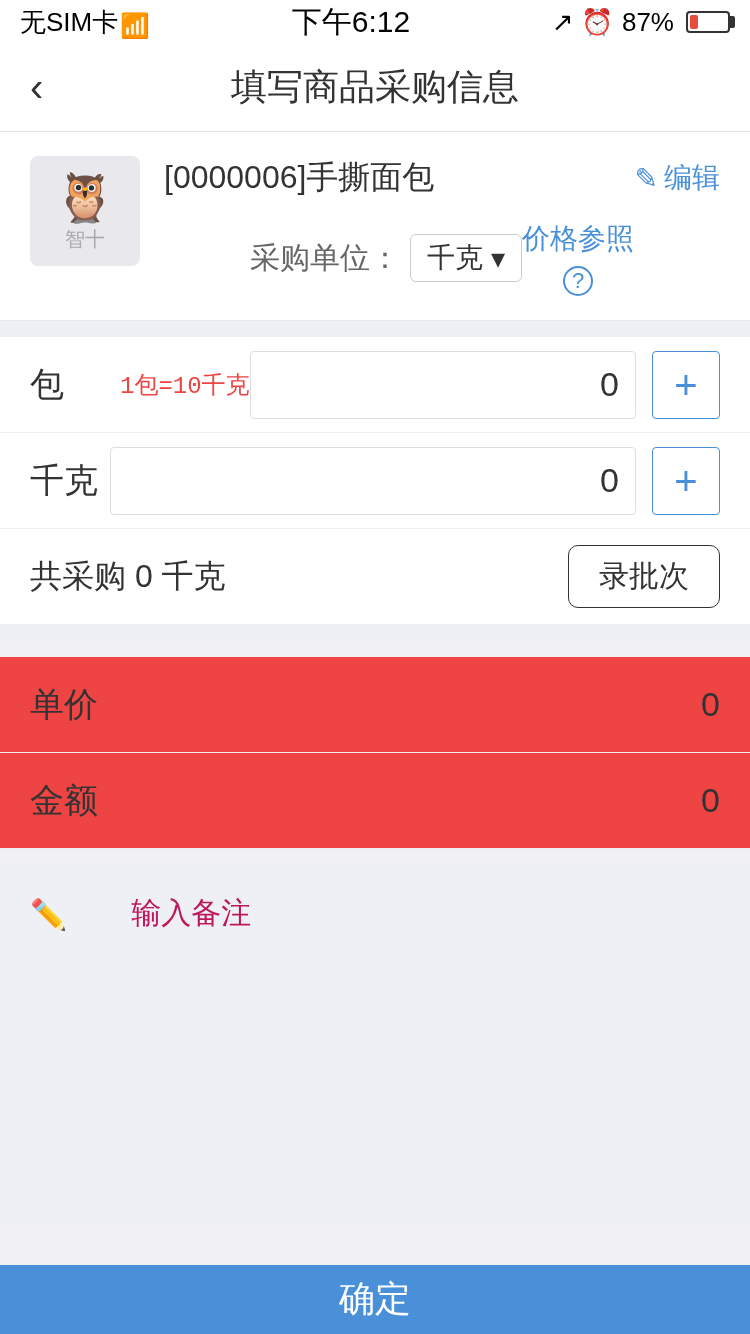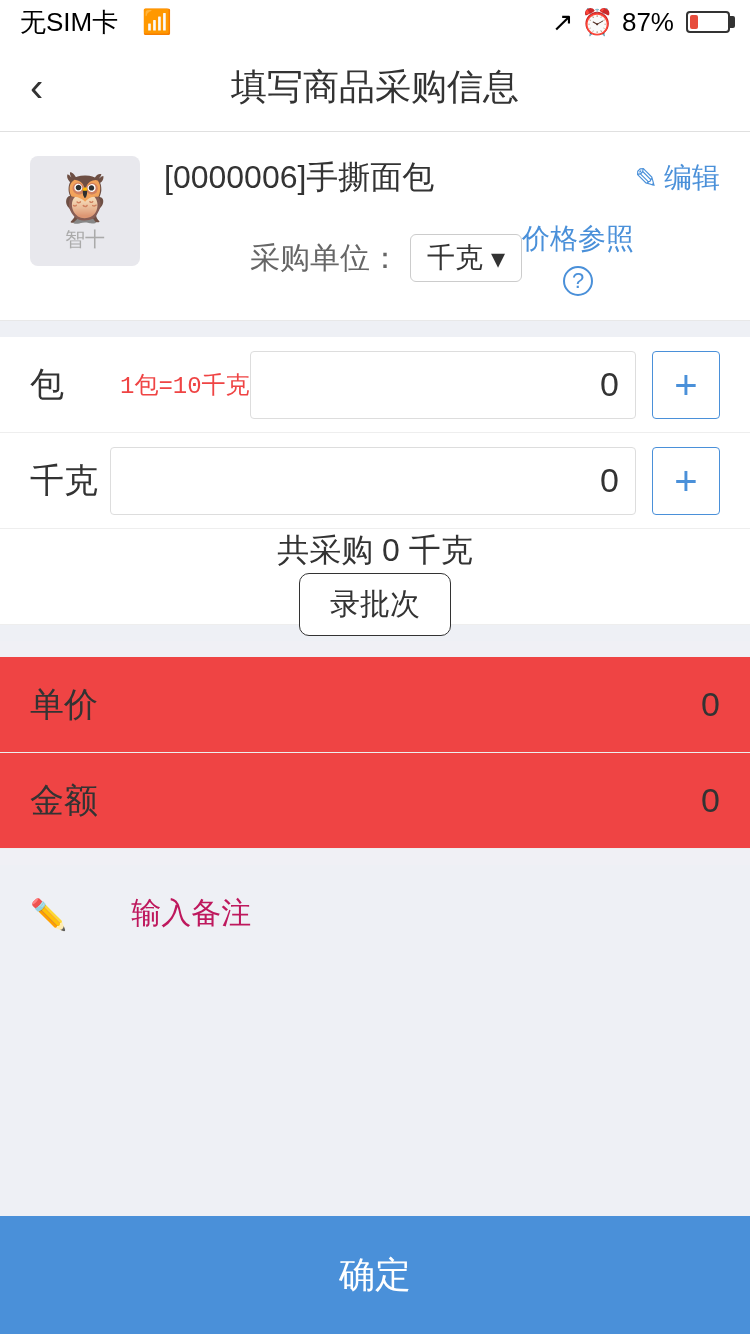--- a/index.html
+++ b/index.html
@@ -17,21 +17,21 @@
     .status-bar {
       height: 44px;
       background: #fff;
       display: flex;
       align-items: center;
       justify-content: space-between;
       padding: 0 20px;
       font-size: 26px;
       color: #000;
     }
-    .status-left { display: flex; align-items: center; gap: 24px; }
+    .status-left { display: flex; align-items: flex-end; gap: 2px; }
     .status-center { font-size: 30px; font-weight: 500; }
     .status-right { display: flex; align-items: center; gap: 8px; font-size: 26px; }
     .battery-icon {
       display: inline-block;
       width: 44px;
       height: 22px;
       border: 2px solid #333;
       border-radius: 4px;
       position: relative;
       margin-left: 4px;
@@ -242,21 +242,20 @@
 
     
     .total-row {
       display: flex;
       align-items: center;
       justify-content: space-between;
       padding: 0 30px;
       height: 96px;
       background: #fff;
       border-bottom: 1px solid #eee;
-      flex-direction: column;
     }
     .total-label {
       font-size: 32px;
       color: #333;
     }
     .record-batch-btn {
       border: 1px solid #333;
       border-radius: 10px;
       padding: 10px 30px;
       font-size: 30px;
@@ -308,21 +307,21 @@
       color: #be185d;
       margin-left: 48px;
     }
 
     
     .confirm-btn {
       position: fixed;
       bottom: 0;
       left: 0;
       width: 750px;
-      height: 118px;
+      height: 69px;
       background: #4a90d9;
       display: flex;
       align-items: center;
       justify-content: center;
       cursor: pointer;
     }
     .confirm-btn-text {
       font-size: 36px;
       color: #fff;
       font-weight: 500;
@@ -332,20 +331,21 @@
     .wifi-icon { font-size: 24px; }
   </style>
 </head>
 <body>
 
 <div class="status-bar">
   <div class="status-left">
     <span>无SIM卡</span>
     <span class="wifi-icon">📶</span>
   </div>
+  <div class="status-center">下午6:12</div>
   <div class="status-right">
     <span>↗</span>
     <span>⏰</span>
     <span>87%</span>
     <span class="battery-icon">
       <span class="battery-fill"></span>
     </span>
   </div>
 </div>
 

